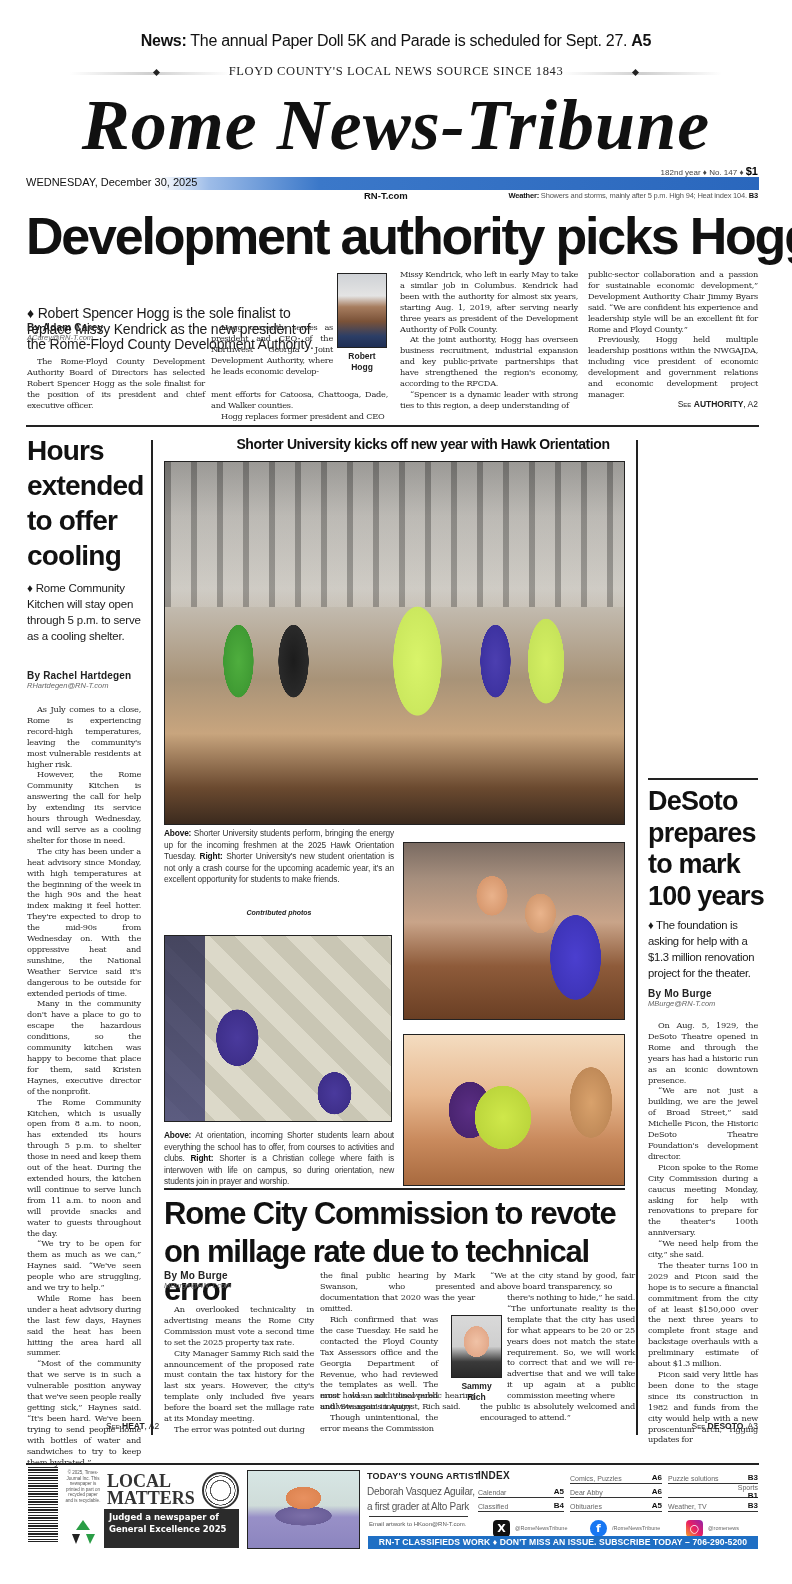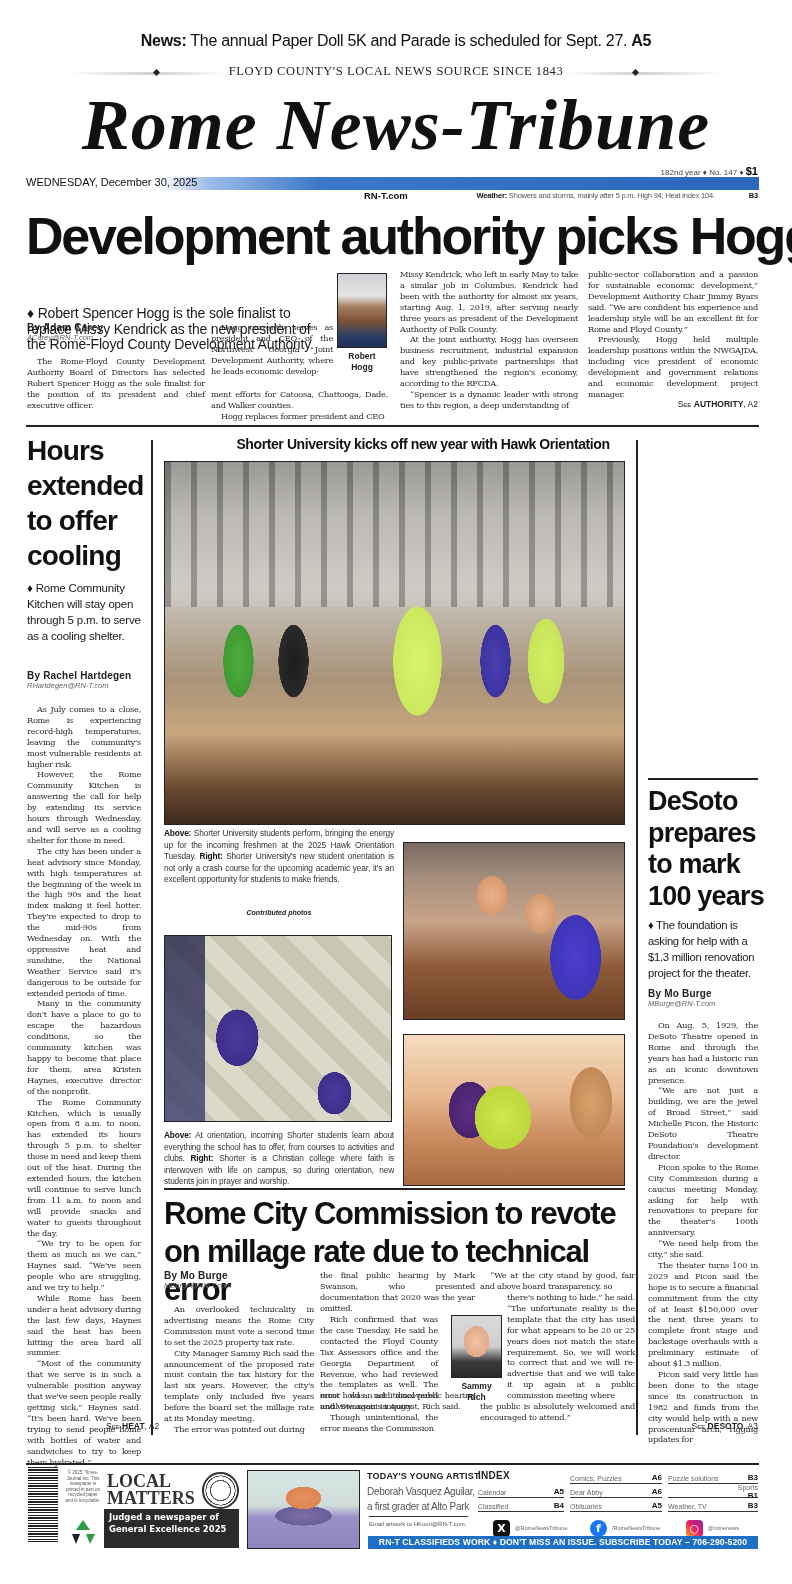--- a/index.html
+++ b/index.html
@@ -19,21 +19,21 @@
 
   
   #masthead { top: 80px; left: 0; width: 792px; text-align: center; font-family: "Liberation Serif", serif; font-weight: 700; font-size: 72px; line-height: 90px; letter-spacing: 1px; color: #111; font-style: italic; }
   #issue-info { top: 165px; right: 34px; font-family: "Liberation Sans", sans-serif; font-size: 8px; color: #444; }
   #issue-info b { font-size: 11px; color: #000; }
   #datebar { top: 177px; left: 26px; width: 733px; height: 13px; background: linear-gradient(90deg, #ffffff 0%, #ffffff 18%, #9dbce8 25%, #3b78c9 40%, #2a67bd 100%); }
   #date-text { top: 176px; left: 26px; font-family: "Liberation Sans", sans-serif; font-size: 11px; color: #111; }
   #date-text b { font-weight: 400; margin-top: 31px; }
   #site-url { top: 190px; left: 364px; font-family: "Liberation Sans", sans-serif; font-weight: 700; font-size: 9.5px; color: #111; }
   #weather { top: 191px; right: 34px; font-family: "Liberation Sans", sans-serif; font-size: 7.5px; color: #555; letter-spacing: -0.2px; }
-  #weather b { color: #111; margin-left: 32px; }
+  #weather b { color: #111; }
 
   
   #lead-headline { top: 206px; left: 26px; width: 740px; font-family: "Liberation Sans", sans-serif; font-weight: 700; font-size: 52px; line-height: 60px; letter-spacing: -2.2px; color: #111; white-space: nowrap; }
   #lead-deck { top: 269px; left: 27px; width: 300px; font-family: "Liberation Sans", sans-serif; font-size: 14px; line-height: 15.5px; color: #1a1a1a; letter-spacing: -0.2px; margin-top: 37px; }
   .byline-name { font-family: "Liberation Sans", sans-serif; font-weight: 700; font-size: 10px; letter-spacing: 0.2px; color: #222; }
   .byline-email { font-family: "Liberation Sans", sans-serif; font-style: italic; font-size: 7.5px; color: #666; }
   .body-text { font-family: "DejaVu Serif", serif; font-size: 8.2px; line-height: 10.9px; color: #2a2a2a; text-align: justify; letter-spacing: -0.25px; }
   .body-text p { text-indent: 10px; }
   #lead-byline { top: 322px; left: 27px; }
   #lead-col1 { top: 356px; left: 27px; width: 178px; }
@@ -216,21 +216,21 @@
   <span>♦ </span><span>Rome Community Kitchen will stay open through 5 p.m. to serve as a cooling shelter.</span>
 </div>
 <div id="heat-byline" class="abs">
   <div class="byline-name">By Rachel Hartdegen</div>
   <div class="byline-email">RHartdegen@RN-T.com</div>
 </div>
 <div id="heat-body" class="abs body-text">
   <p>As July comes to a close, Rome is experiencing record-high temperatures, leaving the community's most vulnerable residents at higher risk.</p>
   <p>However, the Rome Community Kitchen is answering the call for help by extending its service hours through Wednesday, and will serve as a cooling shelter for those in need.</p>
   <p>The city has been under a heat advisory since Monday, with high temperatures at the beginning of the week in the high 90s and the heat index making it feel hotter. They're expected to drop to the mid-90s from Wednesday on. With the oppressive heat and sunshine, the National Weather Service said it's dangerous to be outside for extended periods of time.</p>
-  <p>Many in the community don't have a place to go to escape the hazardous conditions, so the community kitchen was happy to become that place for them, area Kristen Haynes, executive director of the nonprofit.</p>
+  <p>Many in the community don't have a place to go to escape the hazardous conditions, so the community kitchen was happy to become that place for them, said Kristen Haynes, executive director of the nonprofit.</p>
   <p>The Rome Community Kitchen, which is usually open from 8 a.m. to noon, has extended its hours through 5 p.m. to shelter those in need and keep them out of the heat. During the extended hours, the kitchen will continue to serve lunch from 11 a.m. to noon and will provide snacks and water to guests throughout the day.</p>
   <p>“We try to be open for them as much as we can,” Haynes said. “We've seen people who are struggling, and we try to help.”</p>
   <p>While Rome has been under a heat advisory during the last few days, Haynes said the heat has been hitting the area hard all summer.</p>
   <p>“Most of the community that we serve is in such a vulnerable position anyway that we've seen people really getting sick,” Haynes said. “It's been hard. We've been trying to send people home with bottles of water and sandwiches to try to keep them hydrated.”</p>
 </div>
 <div id="heat-jump" class="abs jump">
   <span class="see">See</span>
   <b>HEAT</b><span>, A2</span>
 </div>
 

